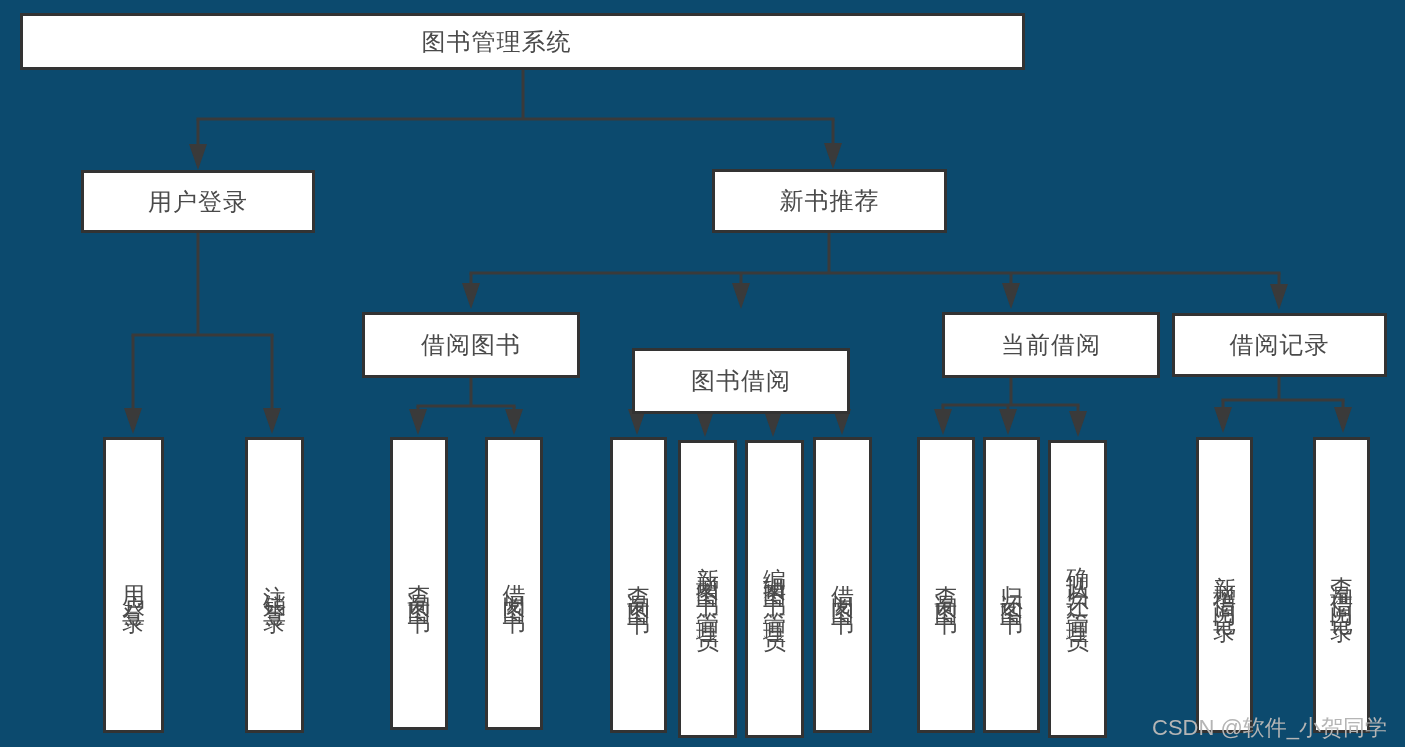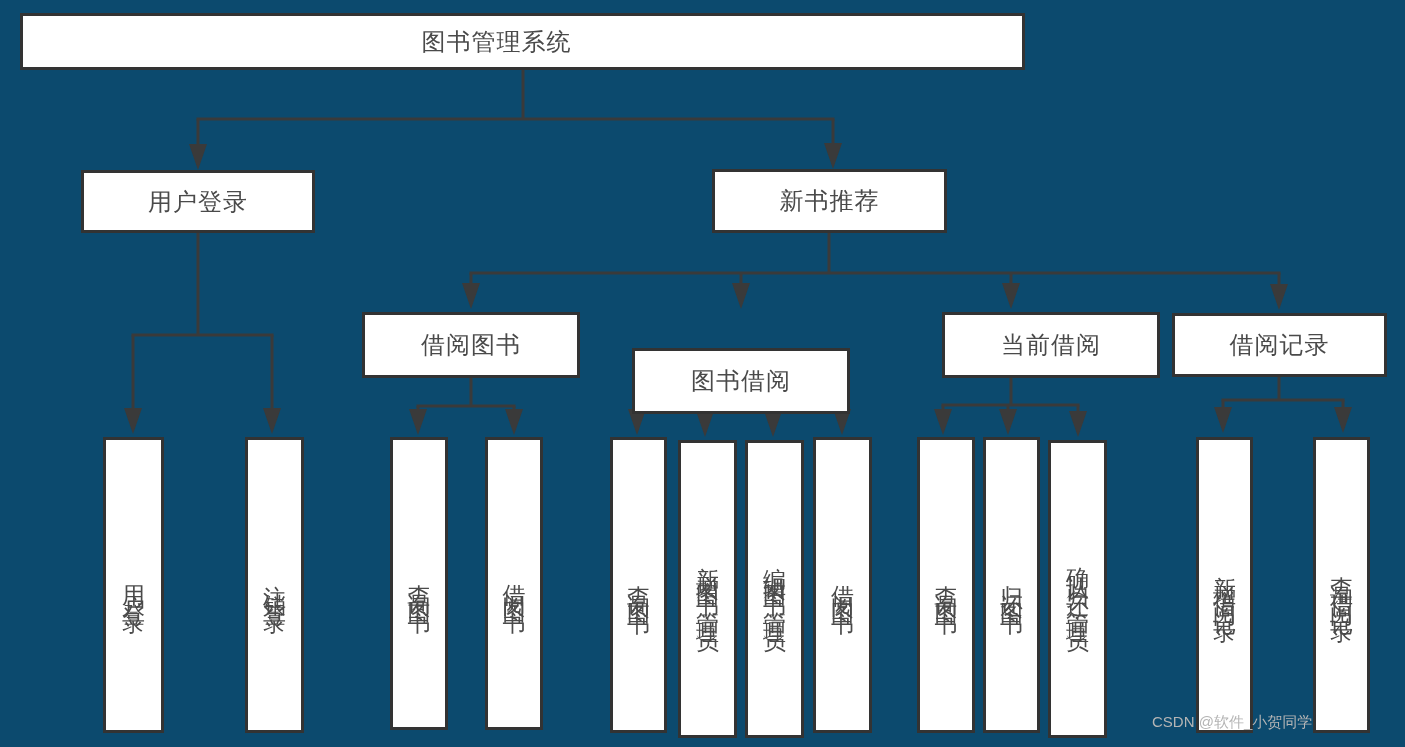--- a/index.html
+++ b/index.html
@@ -40,21 +40,21 @@
     font-size: 23px;
     letter-spacing: 9px;
     color: #4a4a4a;
     line-height: 1;
   }
   #watermark {
     position: absolute;
     left: 1152px;
     top: 713px;
     z-index: 2;
-    font-size: 15px;
+    font-size: 22px;
     color: #b5b5b5;
     white-space: nowrap;
   }
   polyline, line { stroke: #3a3a3a; stroke-width: 3; fill: none; }
   polygon { fill: #3a3a3a; stroke: none; }
 </style>
 </head>
 <body>
 
 <div id="canvas">

